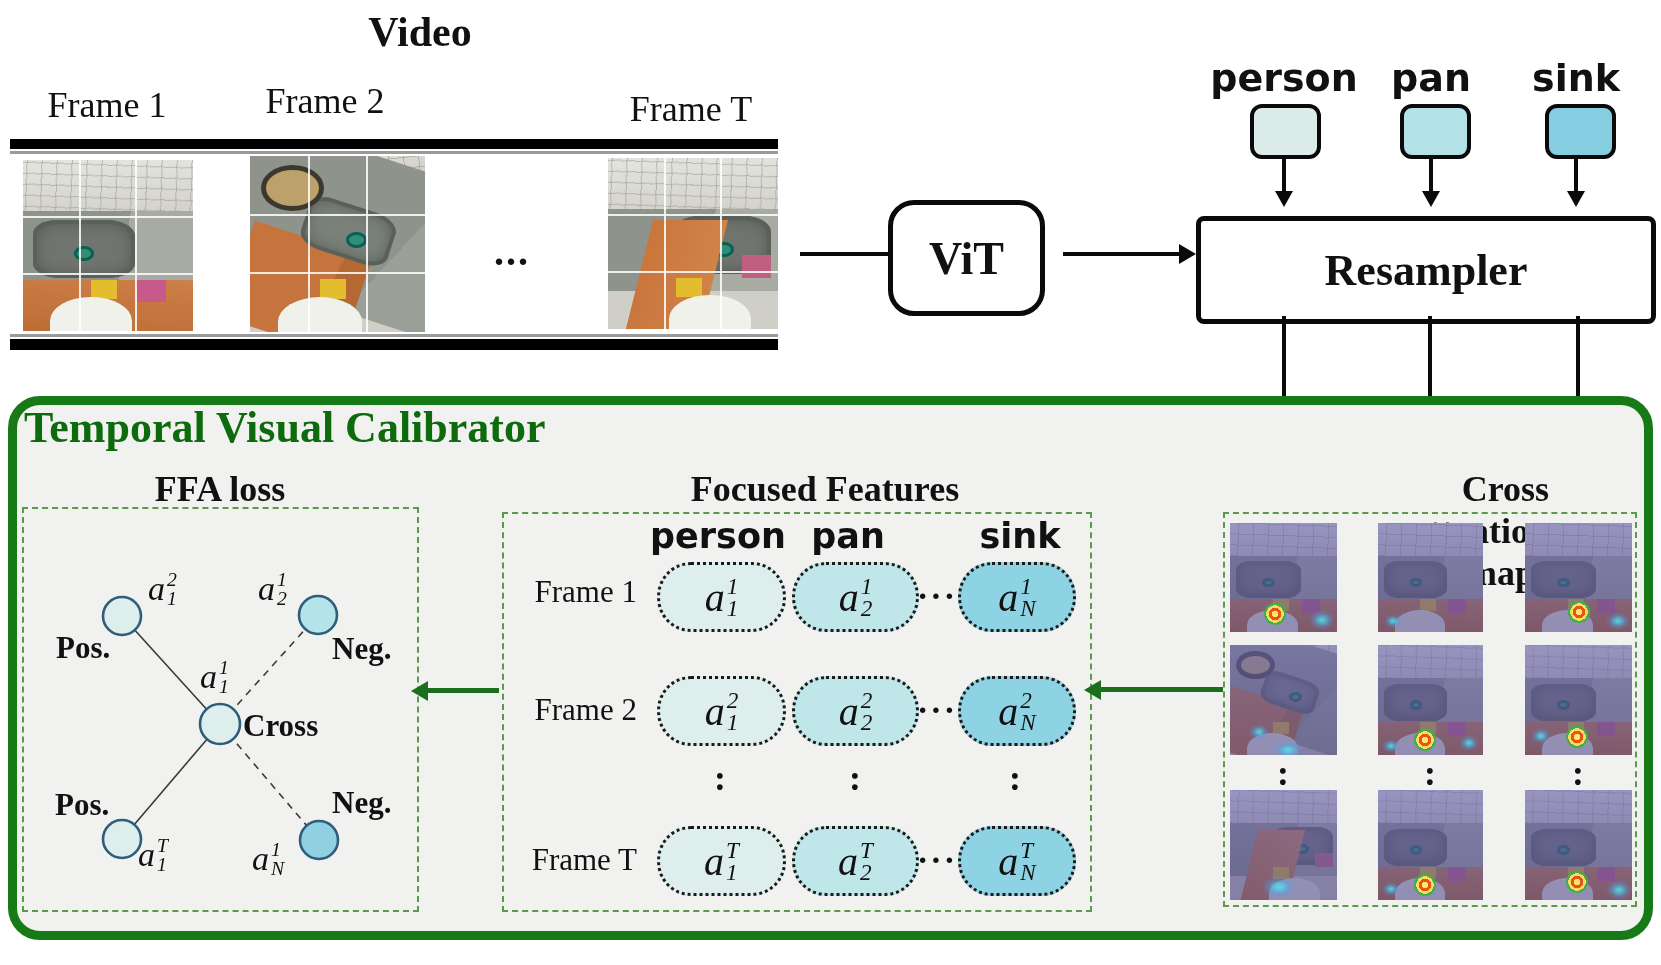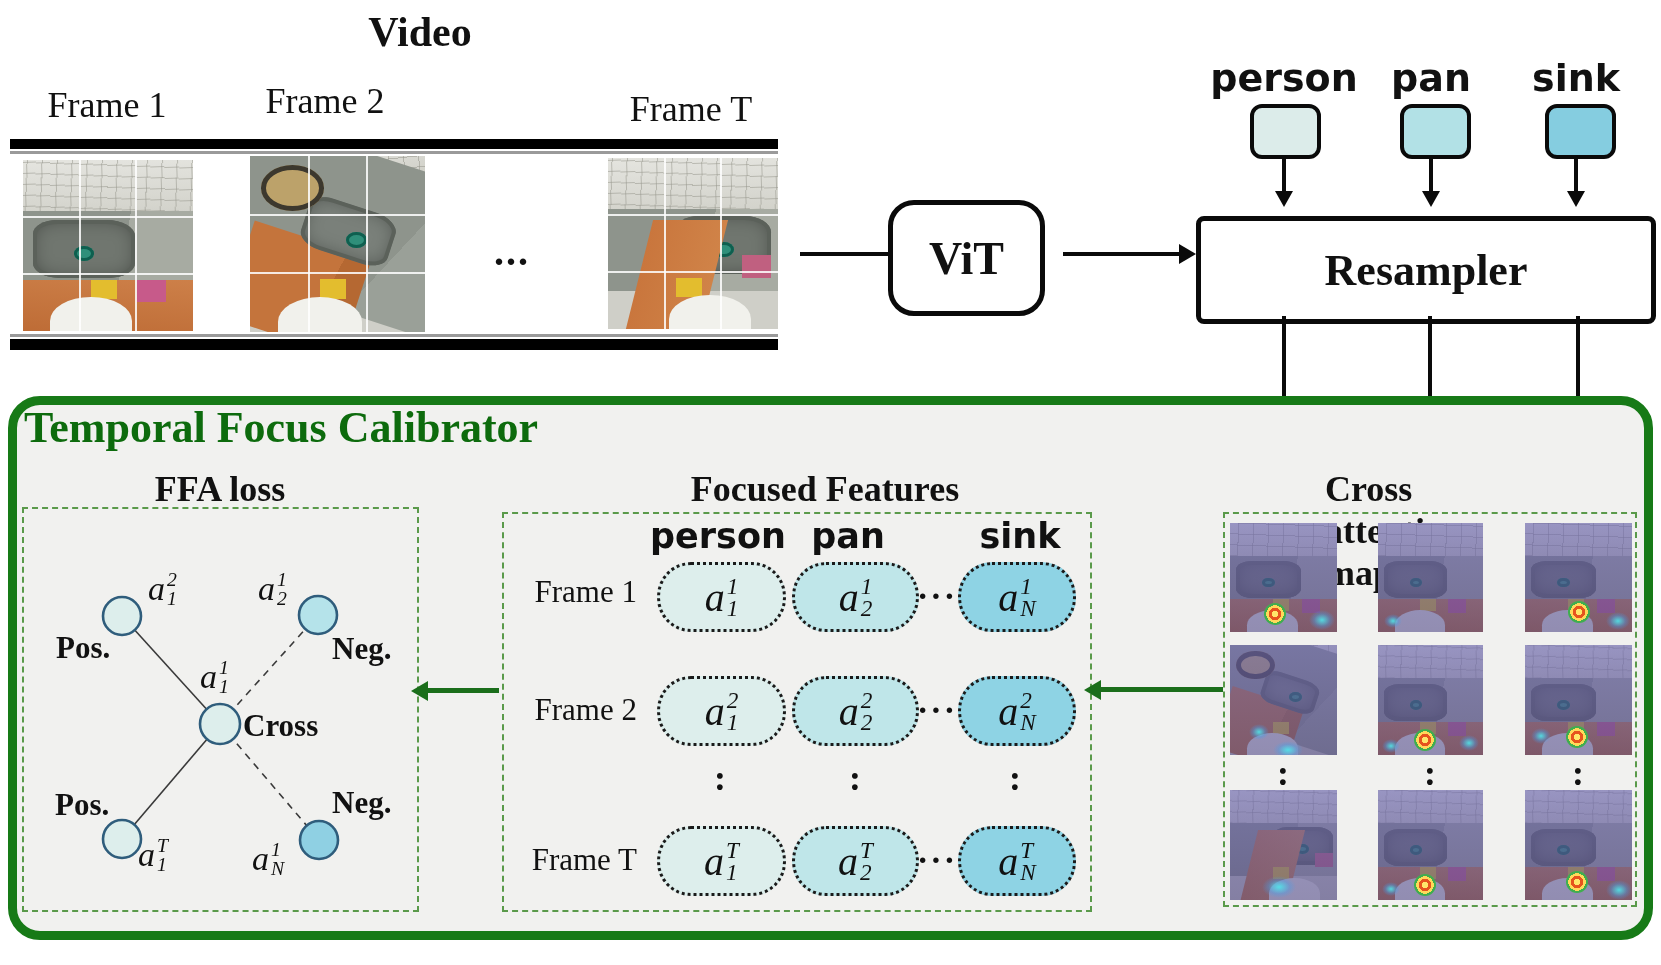--- a/index.html
+++ b/index.html
@@ -6,21 +6,21 @@
   .canvas{position:relative;width:1661px;height:965px;background:#ffffff;
           font-family:"Liberation Serif","DejaVu Serif",serif;color:#111;overflow:hidden;}
   .abs{position:absolute;}
   .ctr{transform:translateX(-50%);}
   .comic{font-family:"DejaVu Sans","Liberation Sans",sans-serif;font-weight:bold;letter-spacing:0px;}
 
   
   .video-title{font-size:42px;font-weight:bold;}
   .vt-title{font-size:38px;font-weight:bold;}
   .frame-label{font-size:36px;}
-  .sec-title{font-size:36px;font-weight:bold;}
+  .sec-title{font-size:36px;font-weight:bold;text-align:right;}
   .tfc-title{font-size:44px;font-weight:bold;color:#0d6b0d;}
   .tok-label{font-size:38px;}
   .col-head{font-size:35px;}
   .row-label{font-size:31px;}
   .posneg{font-size:31px;font-weight:bold;}
   .dots-h{font-size:34px;font-weight:bold;letter-spacing:2px;}
   .dots-v{font-size:36px;font-weight:bold;}
 
   
   .bar-black{position:absolute;background:#000;}
@@ -183,21 +183,21 @@
 
   <div class="varrow" style="left:1282px;top:157px;height:36px;"></div>
   <div class="varrow" style="left:1429px;top:157px;height:36px;"></div>
   <div class="varrow" style="left:1574px;top:157px;height:36px;"></div>
 
   <div class="varrow" style="left:1282px;top:316px;height:142px;"></div>
   <div class="varrow" style="left:1428px;top:316px;height:142px;"></div>
   <div class="varrow" style="left:1576px;top:316px;height:142px;"></div>
 
   <div class="green-box" style="left:8px;top:396px;width:1627px;height:526px;"></div>
-  <div class="abs tfc-title" style="left:24px;top:402px;">Temporal Focus Calibrator</div>
+  <div class="abs tfc-title" style="left:24px;top:402px;">Temporal Visual Calibrator</div>
 
   <div class="abs ctr sec-title" style="left:220px;top:468px;">FFA loss</div>
   <div class="dashed-box" style="left:22px;top:507px;width:393px;height:401px;"></div>
 
   <svg class="abs" style="left:22px;top:507px;" width="393" height="401" viewBox="0 0 393 401">
     <line x1="198" y1="217" x2="100" y2="109" stroke="#3a3a3a" stroke-width="1.6"></line>
     <line x1="198" y1="217" x2="100" y2="332" stroke="#3a3a3a" stroke-width="1.6"></line>
     <line x1="198" y1="217" x2="296" y2="108" stroke="#3a3a3a" stroke-width="1.6" stroke-dasharray="7,6"></line>
     <line x1="198" y1="217" x2="297" y2="333" stroke="#3a3a3a" stroke-width="1.6" stroke-dasharray="7,6"></line>
     <circle cx="100" cy="109" r="19" stroke-width="2.6" stroke="#2f5d7c" fill="#ddeeec"></circle>

